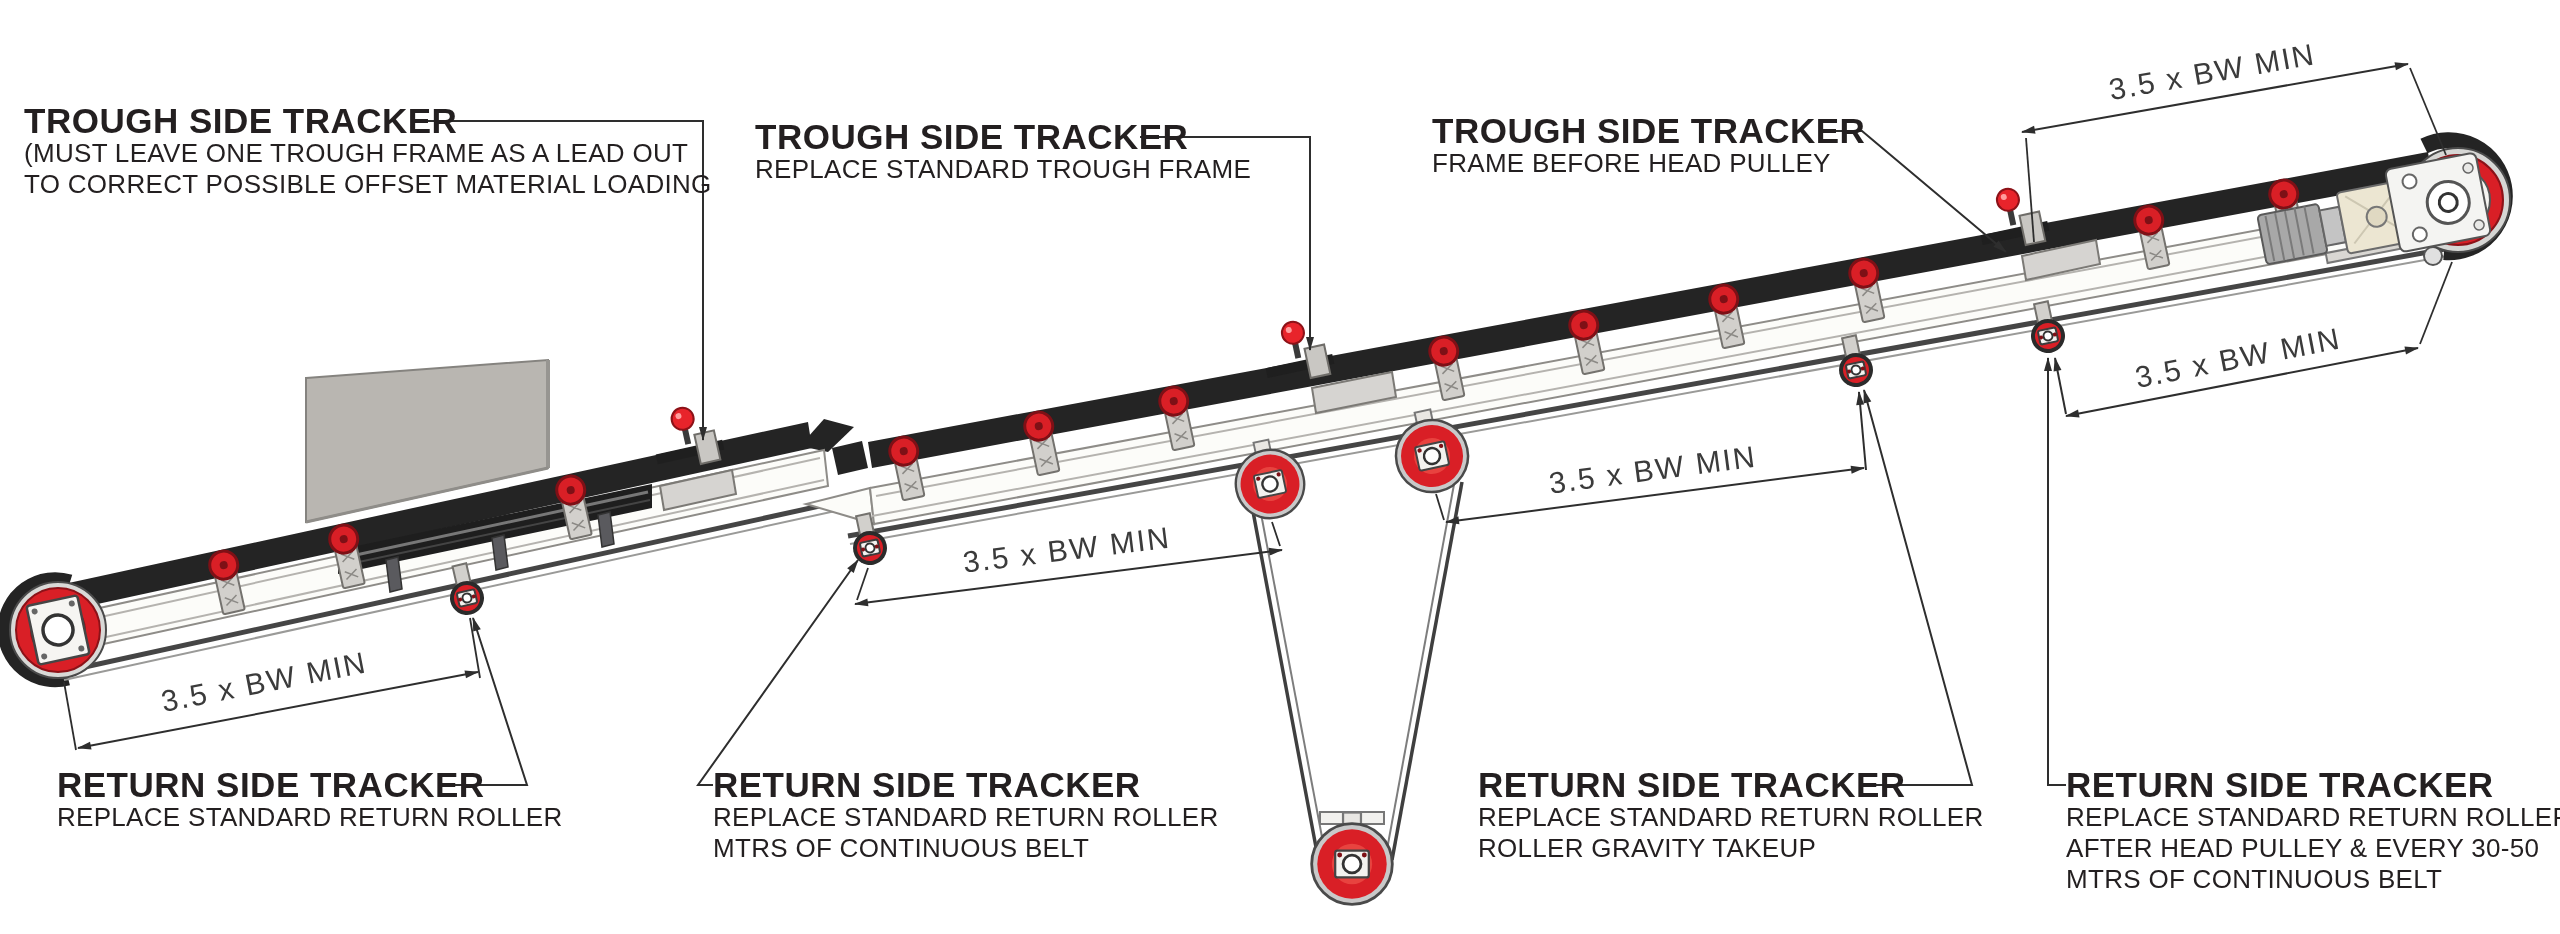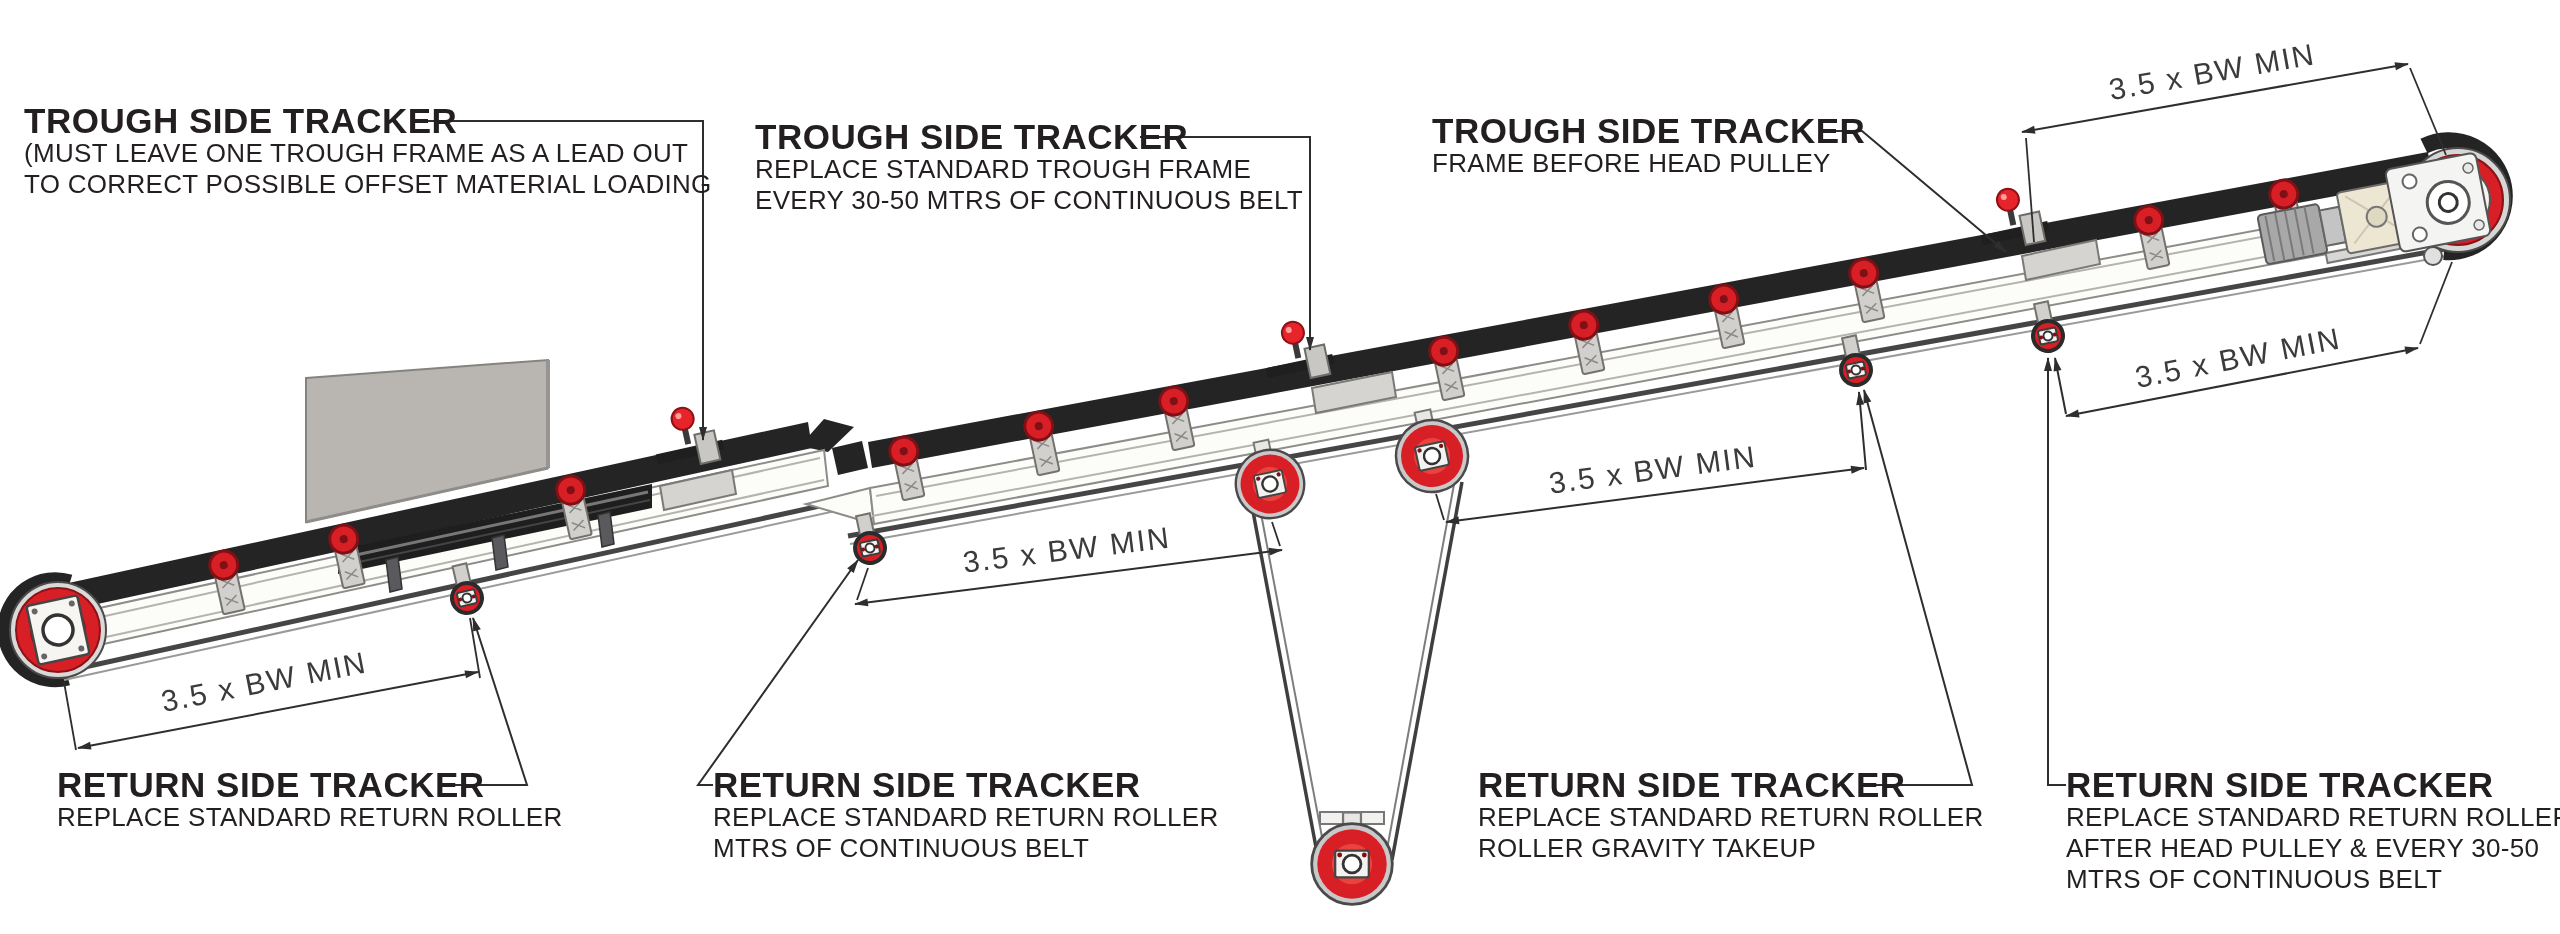--- a/index.html
+++ b/index.html
@@ -243,21 +243,20 @@
 
   <div class="ann" style="left:24px;top:104px">
     <div class="t">TROUGH SIDE TRACKER</div>
     <div class="l">(MUST LEAVE ONE TROUGH FRAME AS A LEAD OUT</div>
     <div class="l">TO CORRECT POSSIBLE OFFSET MATERIAL LOADING</div>
   </div>
 
   <div class="ann" style="left:755px;top:120px">
     <div class="t">TROUGH SIDE TRACKER</div>
     <div class="l">REPLACE STANDARD TROUGH FRAME</div>
-    <div class="l">EVERY 30-50 MTRS OF CONTINUOUS BELT</div>
   </div>
 
   <div class="ann" style="left:1432px;top:114px">
     <div class="t">TROUGH SIDE TRACKER</div>
     <div class="l">FRAME BEFORE HEAD PULLEY</div>
   </div>
 
   <div class="ann" style="left:57px;top:768px">
     <div class="t">RETURN SIDE TRACKER</div>
     <div class="l">REPLACE STANDARD RETURN ROLLER</div>

